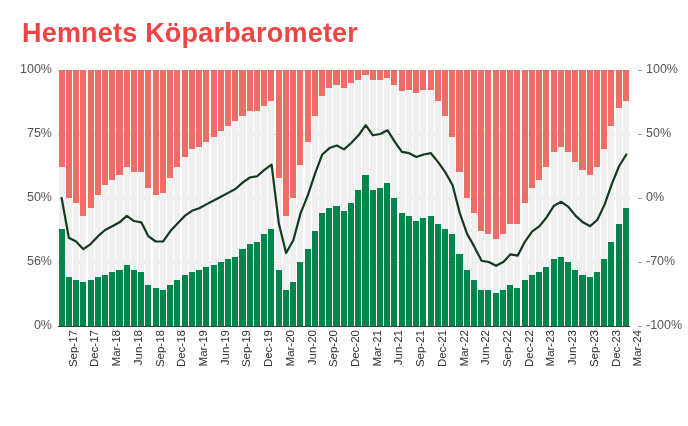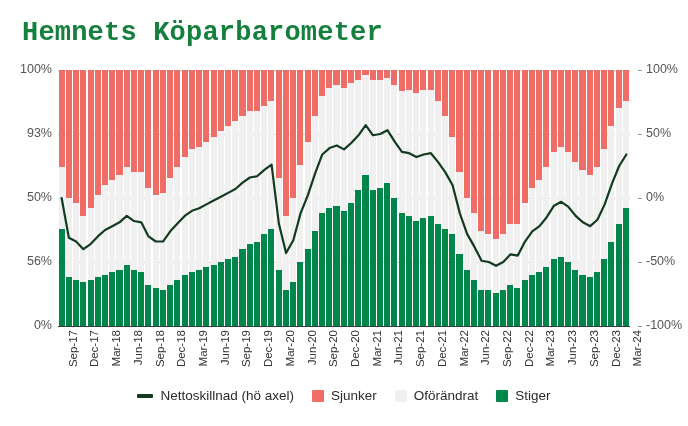--- a/index.html
+++ b/index.html
@@ -15,25 +15,25 @@
   }
   #page {
     position: relative;
     width: 688px;
     height: 426px;
   }
   #chart-title {
     position: absolute;
     left: 22px;
     top: 18px;
-    font-family: Liberation Mono, monospace;
+    font-family: Liberation Sans, sans-serif;
     font-weight: bold;
     font-size: 27px;
     letter-spacing: 0.2px;
-    color: #15803d;
+    color: #ef4444;
     white-space: nowrap;
   }
   
   #plot-frame {
     position: absolute;
     left: 58px;
     top: 70px;
     width: 572px;
     height: 256px;
   }
@@ -172,27 +172,27 @@
 <body>
 
 <div id="page">
 
   <div id="chart-title">Hemnets Köparbarometer</div>
 
   <div id="yaxis-left">
       <div class="ytick-left" style="top: 318px;">0%</div>
       <div class="ytick-left" style="top: 254px;">56%</div>
       <div class="ytick-left" style="top: 190px;">50%</div>
-      <div class="ytick-left" style="top: 126px;">93%</div>
+      <div class="ytick-left" style="top: 126px;">75%</div>
       <div class="ytick-left" style="top: 62px;">100%</div>
     </div>
   <div id="yaxis-right">
       <div class="ytick-right" style="top: 318px; left: 8px;">-100%</div>
       <div class="tickmark" style="top: 326px; left: 0px;"></div>
-      <div class="ytick-right" style="top: 254px; left: 8px;">-50%</div>
+      <div class="ytick-right" style="top: 254px; left: 8px;">-70%</div>
       <div class="tickmark" style="top: 262px; left: 0px;"></div>
       <div class="ytick-right" style="top: 190px; left: 8px;">0%</div>
       <div class="tickmark" style="top: 198px; left: 0px;"></div>
       <div class="ytick-right" style="top: 126px; left: 8px;">50%</div>
       <div class="tickmark" style="top: 134px; left: 0px;"></div>
       <div class="ytick-right" style="top: 62px; left: 8px;">100%</div>
       <div class="tickmark" style="top: 70px; left: 0px;"></div>
     </div>
 
   <div id="plot-frame">
@@ -631,32 +631,14 @@
       <div class="xtick" style="left: 421.329px;">Jun-22</div>
       <div class="xtick" style="left: 443.051px;">Sep-22</div>
       <div class="xtick" style="left: 464.772px;">Dec-22</div>
       <div class="xtick" style="left: 486.494px;">Mar-23</div>
       <div class="xtick" style="left: 508.215px;">Jun-23</div>
       <div class="xtick" style="left: 529.937px;">Sep-23</div>
       <div class="xtick" style="left: 551.658px;">Dec-23</div>
       <div class="xtick" style="left: 573.38px;">Mar-24</div>
     </div>
 
-  <div id="legend">
-      <div class="legend-item">
-        <span class="swatch-line" style="background: rgb(18, 59, 31);"></span>
-        <span class="legend-label">Nettoskillnad (hö axel)</span>
-      </div>
-      <div class="legend-item">
-        <span class="swatch-box" style="background: rgb(238, 109, 102);"></span>
-        <span class="legend-label">Sjunker</span>
-      </div>
-      <div class="legend-item">
-        <span class="swatch-box" style="background: rgb(240, 240, 240);"></span>
-        <span class="legend-label">Oförändrat</span>
-      </div>
-      <div class="legend-item">
-        <span class="swatch-box" style="background: rgb(0, 133, 74);"></span>
-        <span class="legend-label">Stiger</span>
-      </div>
-    </div>
 
 </div>
 
 </body></html>

